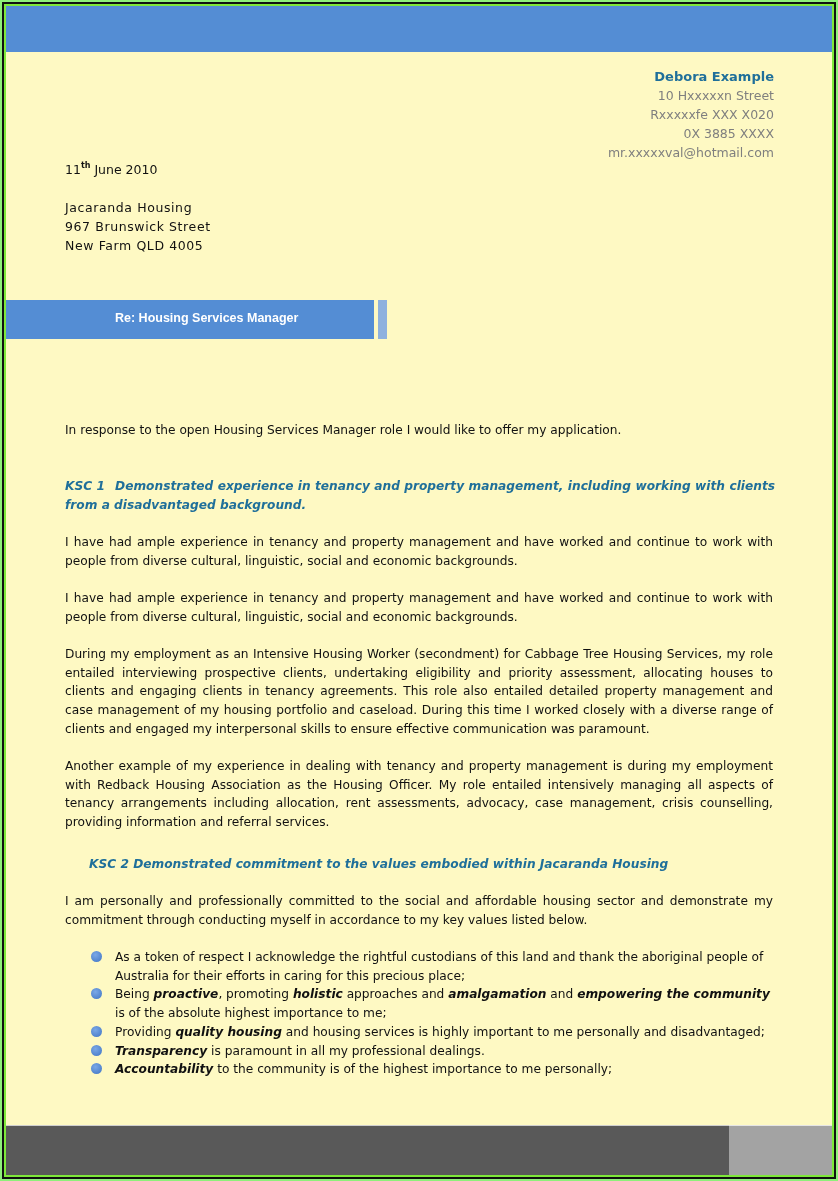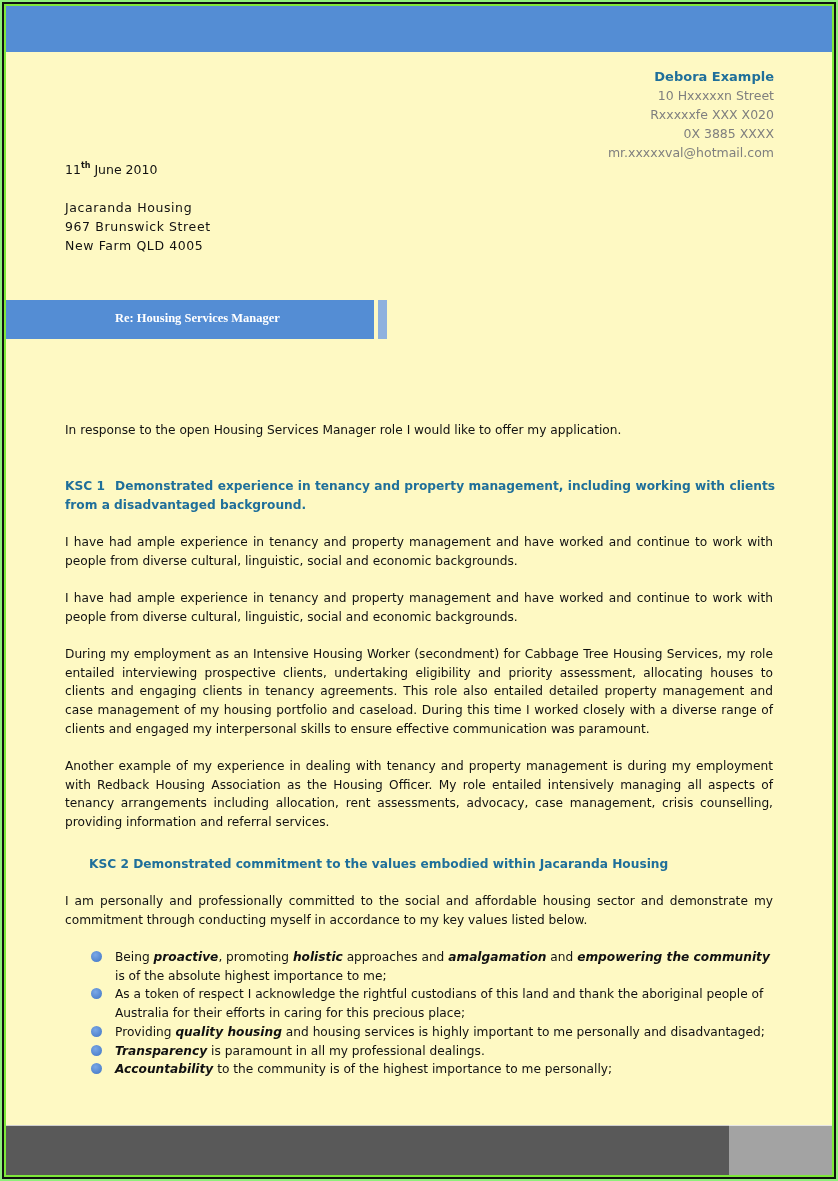--- a/index.html
+++ b/index.html
@@ -46,37 +46,37 @@
       font-family: "DejaVu Sans", sans-serif; font-size: 12.5px; line-height: 19px;
       color: #111; letter-spacing: 0.6px;
     }
 
     .re-bar {
       position: absolute; left: 0; top: 294px; width: 368px; height: 39px;
       background: #548dd4;
     }
     .re-bar .re-text {
       position: absolute; left: 109px; top: 11px;
-      font-family: Liberation Serif, serif; font-size: 12.5px; font-weight: bold;
+      font-family: Liberation Sans, sans-serif; font-size: 12.5px; font-weight: bold;
       color: #ffffff;
     }
     .re-accent {
       position: absolute; left: 372px; top: 294px; width: 9px; height: 39px;
       background: #8eb1de;
     }
 
     .body-text {
       position: absolute; left: 59px; width: 708px;
       font-family: "DejaVu Sans", sans-serif; font-size: 12.2px; line-height: 18.7px;
       color: #111; text-align: justify;
     }
     .ksc {
       position: absolute; left: 59px; width: 710px;
       font-family: "DejaVu Sans", sans-serif; font-size: 12.2px; line-height: 18.7px;
-      color: #1f6f9a; font-weight: bold; text-align: justify;
+      color: #1f6f9a; font-style: italic; font-weight: bold; text-align: justify;
     }
     .ksc .ksc-num { margin-right: 10px; }
 
     .bullets {
       position: absolute; left: 84px; top: 942px; width: 685px; list-style: none;
     }
     .bullets li {
       position: relative; padding-left: 25px;
       font-family: "DejaVu Sans", sans-serif; font-size: 12.2px; line-height: 18.7px;
       color: #111;
@@ -140,25 +140,25 @@
   <div class="body-text" style="top:639px;">During my employment as an Intensive Housing Worker (secondment) for Cabbage Tree Housing Services, my role entailed interviewing prospective clients, undertaking eligibility and priority assessment, allocating houses to clients and engaging clients in tenancy agreements. This role also entailed detailed property management and case management of my housing portfolio and caseload. During this time I worked closely with a diverse range of clients and engaged my interpersonal skills to ensure effective communication was paramount.</div>
   <div class="body-text" style="top:751px;">Another example of my experience in dealing with tenancy and property management is during my employment with Redback Housing Association as the Housing Officer. My role entailed intensively managing all aspects of tenancy arrangements including allocation, rent assessments, advocacy, case management, crisis counselling, providing information and referral services.</div>
 
   <div class="ksc" style="top:849px;margin-left:24px;">KSC 2 Demonstrated commitment  to the values embodied within Jacaranda Housing</div>
 
   <div class="body-text" style="top:886px;">I am personally and professionally committed to the social and affordable housing sector and demonstrate my commitment through conducting myself in accordance to my key values listed below.</div>
 
   <ul class="bullets">
     <li>
       <span class="dot"></span>
-      <span>Being </span><em>proactive</em><span>, promoting </span><em>holistic</em><span> approaches and </span><em>amalgamation</em><span> and </span><em>empowering the community</em><span> is of the absolute highest importance to me;</span>
+      <span>As a token of respect I acknowledge the rightful custodians of this land and thank the aboriginal people of Australia for their efforts in caring for this precious place;</span>
     </li>
     <li>
       <span class="dot"></span>
-      <span>As a token of respect I acknowledge the rightful custodians of this land and thank the aboriginal people of Australia for their efforts in caring for this precious place;</span>
+      <span>Being </span><em>proactive</em><span>, promoting </span><em>holistic</em><span> approaches and </span><em>amalgamation</em><span> and </span><em>empowering the community</em><span> is of the absolute highest importance to me;</span>
     </li>
     <li>
       <span class="dot"></span>
       <span>Providing </span><em>quality housing</em><span> and housing services is highly important to me personally and disadvantaged;</span>
     </li>
     <li>
       <span class="dot"></span>
       <em>Transparency</em><span> is paramount  in all my professional dealings.</span>
     </li>
     <li>

